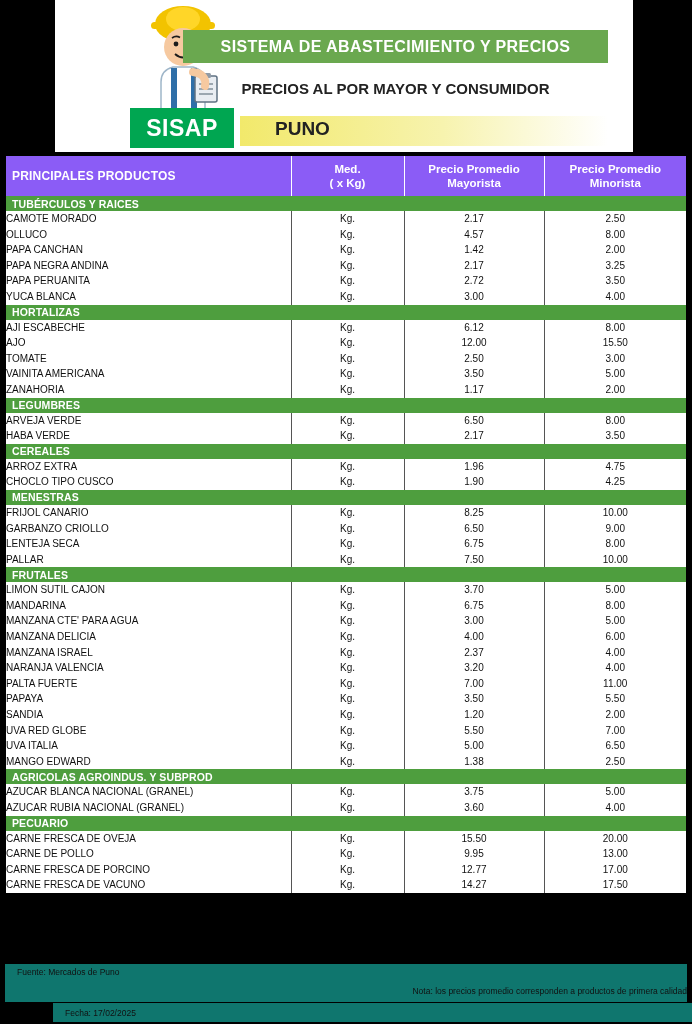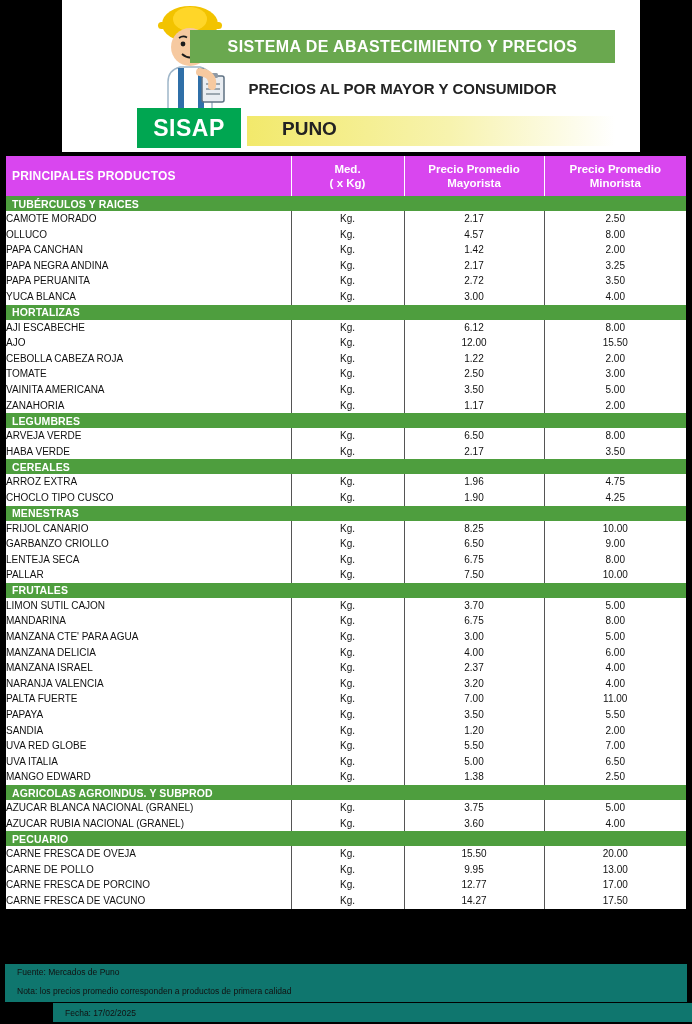--- a/index.html
+++ b/index.html
@@ -21,21 +21,20 @@
   }
 
   
   .header {
     position: absolute;
     left: 55px;
     top: 0;
     width: 578px;
     height: 152px;
     background: #ffffff;
-    margin-left: 7px;
   }
   .header-inner {
     position: relative;
     width: 100%;
     height: 100%;
   }
   .title-bar {
     position: absolute;
     left: 128px;
     top: 30px;
@@ -125,21 +124,21 @@
   table.price th, table.price td {
     padding: 0;
     vertical-align: middle;
   }
   .col-prod { width: 285px; }
   .col-med  { width: 113px; }
   .col-may  { width: 140px; }
   .col-min  { width: 142px; }
 
   thead th {
-    background: #d946ef;
+    background: #8b5cf6;
     color: #ffffff;
     font-size: 11.5px;
     font-weight: bold;
     height: 40px;
     border-right: 1px solid #ffffff;
     text-align: center;
     line-height: 1.25;
   }
   thead th.prod-head {
     text-align: left;
@@ -179,21 +178,21 @@
     position: absolute;
     left: 5px;
     width: 682px;
     background: #0f766e;
     box-sizing: border-box;
     padding-left: 12px;
     font-size: 8.5px;
     color: #111111;
   }
   .f-source { top: 964px; height: 16px; line-height: 16px; }
-  .f-note   { top: 980px; height: 22px; line-height: 22px; }
+  .f-note   { top: 980px; height: 22px; line-height: 22px; text-align: right; }
   .f-date   { top: 1002px; height: 20px; line-height: 20px; border-top: 1px solid #000; margin-left: 48px; }
 </style>
 </head>
 <body>
 
 <div class="page">
 
   <div class="header">
     <div class="header-inner">
 
@@ -317,26 +316,20 @@
             <td class="num">6.12</td>
             <td class="num">8.00</td>
           </tr>
           <tr class="item">
             <td class="name">AJO</td>
             <td class="num">Kg.</td>
             <td class="num">12.00</td>
             <td class="num">15.50</td>
           </tr>
           <tr class="item">
-            <td class="name">CEBOLLA CABEZA ROJA</td>
-            <td class="num">Kg.</td>
-            <td class="num">1.22</td>
-            <td class="num">2.00</td>
-          </tr>
-          <tr class="item">
             <td class="name">TOMATE</td>
             <td class="num">Kg.</td>
             <td class="num">2.50</td>
             <td class="num">3.00</td>
           </tr>
           <tr class="item">
             <td class="name">VAINITA AMERICANA</td>
             <td class="num">Kg.</td>
             <td class="num">3.50</td>
             <td class="num">5.00</td>

